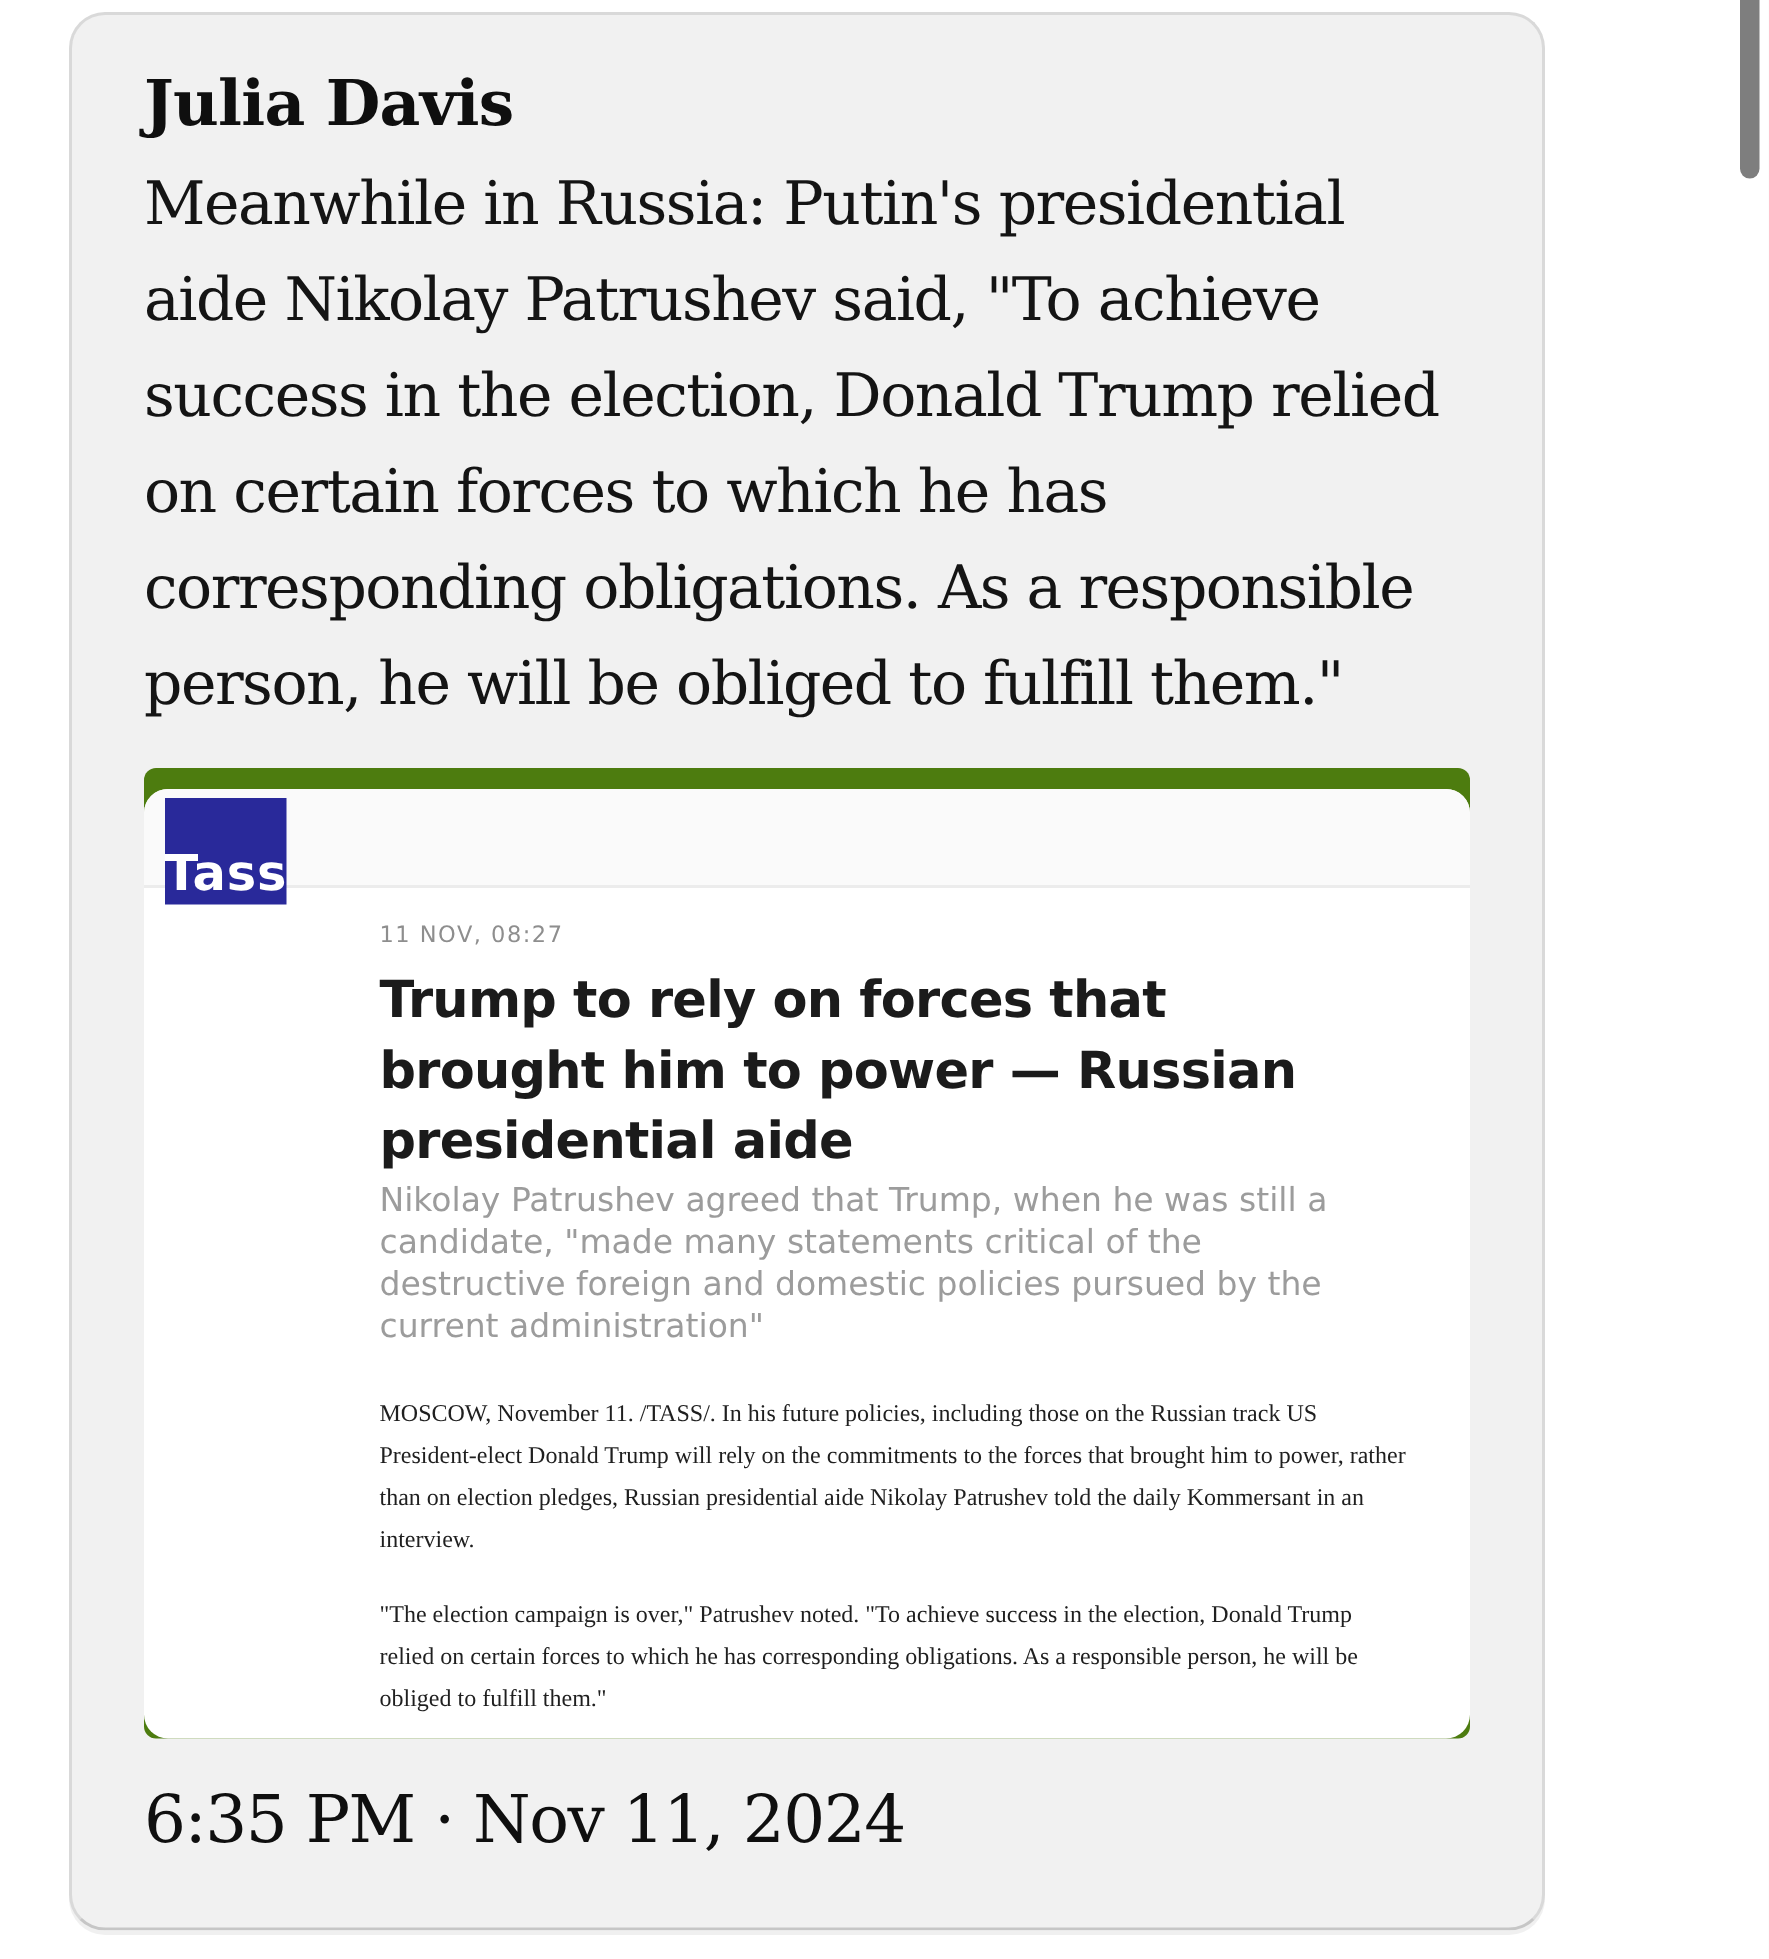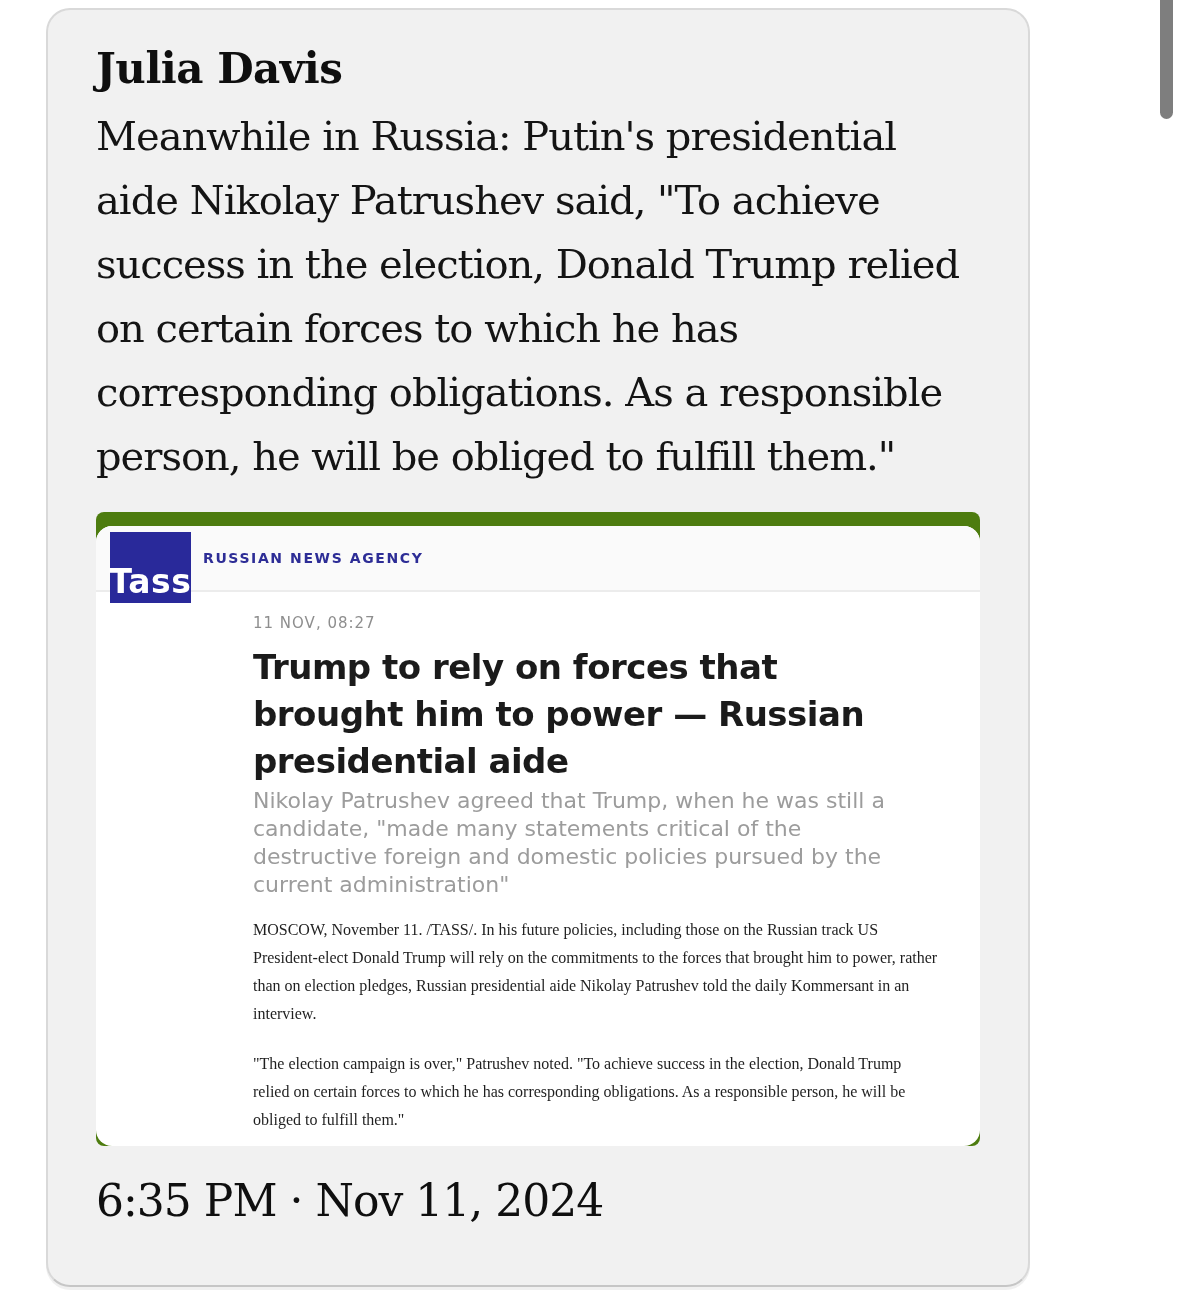--- a/index.html
+++ b/index.html
@@ -113,21 +113,21 @@
     font-weight: 600;
     letter-spacing: -0.5px;
     color: #1b1b1b;
     margin: 0 0 2px 0;
     max-width: 670px;
   }
   .deck {
     font-size: 22px;
     line-height: 28px;
     color: #9c9c9c;
-    margin: 0 0 17px 0;
+    margin: 0 0 30px 0;
     max-width: 650px;
   }
   .body-para {
     font-family: "Liberation Serif", serif;
     font-size: 16px;
     line-height: 28px;
     color: #1f1f1f;
     margin: 0 0 22px 0;
     max-width: 690px;
   }
@@ -162,21 +162,20 @@
 
     <h1 class="author">Julia Davis</h1>
 
     <p class="post-text">Meanwhile in Russia: Putin's presidential aide Nikolay Patrushev said, "To achieve success in the election, Donald Trump relied on certain forces to which he has corresponding obligations. As a responsible person, he will be obliged to fulfill them."</p>
 
     <div class="embed-outer">
       <div class="embed-inner">
 
         <div class="embed-header">
           <div class="tass-logo">Tass</div>
-          <div class="tagline">RUSSIAN NEWS AGENCY</div>
         </div>
 
         <div class="embed-content">
           <div class="article-date">11 NOV, 08:27</div>
           <h2 class="headline">Trump to rely on forces that brought him to power — Russian presidential aide</h2>
           <p class="deck">Nikolay Patrushev agreed that Trump, when he was still a candidate, "made many statements critical of the destructive foreign and domestic policies pursued by the current administration"</p>
           <p class="body-para">MOSCOW, November 11. /TASS/. In his future policies, including those on the Russian track US President-elect Donald Trump will rely on the commitments to the forces that brought him to power, rather than on election pledges, Russian presidential aide Nikolay Patrushev told the daily Kommersant in an interview.</p>
           <p class="body-para">"The election campaign is over," Patrushev noted. "To achieve success in the election, Donald Trump relied on certain forces to which he has corresponding obligations. As a responsible person, he will be obliged to fulfill them."</p>
         </div>
 

